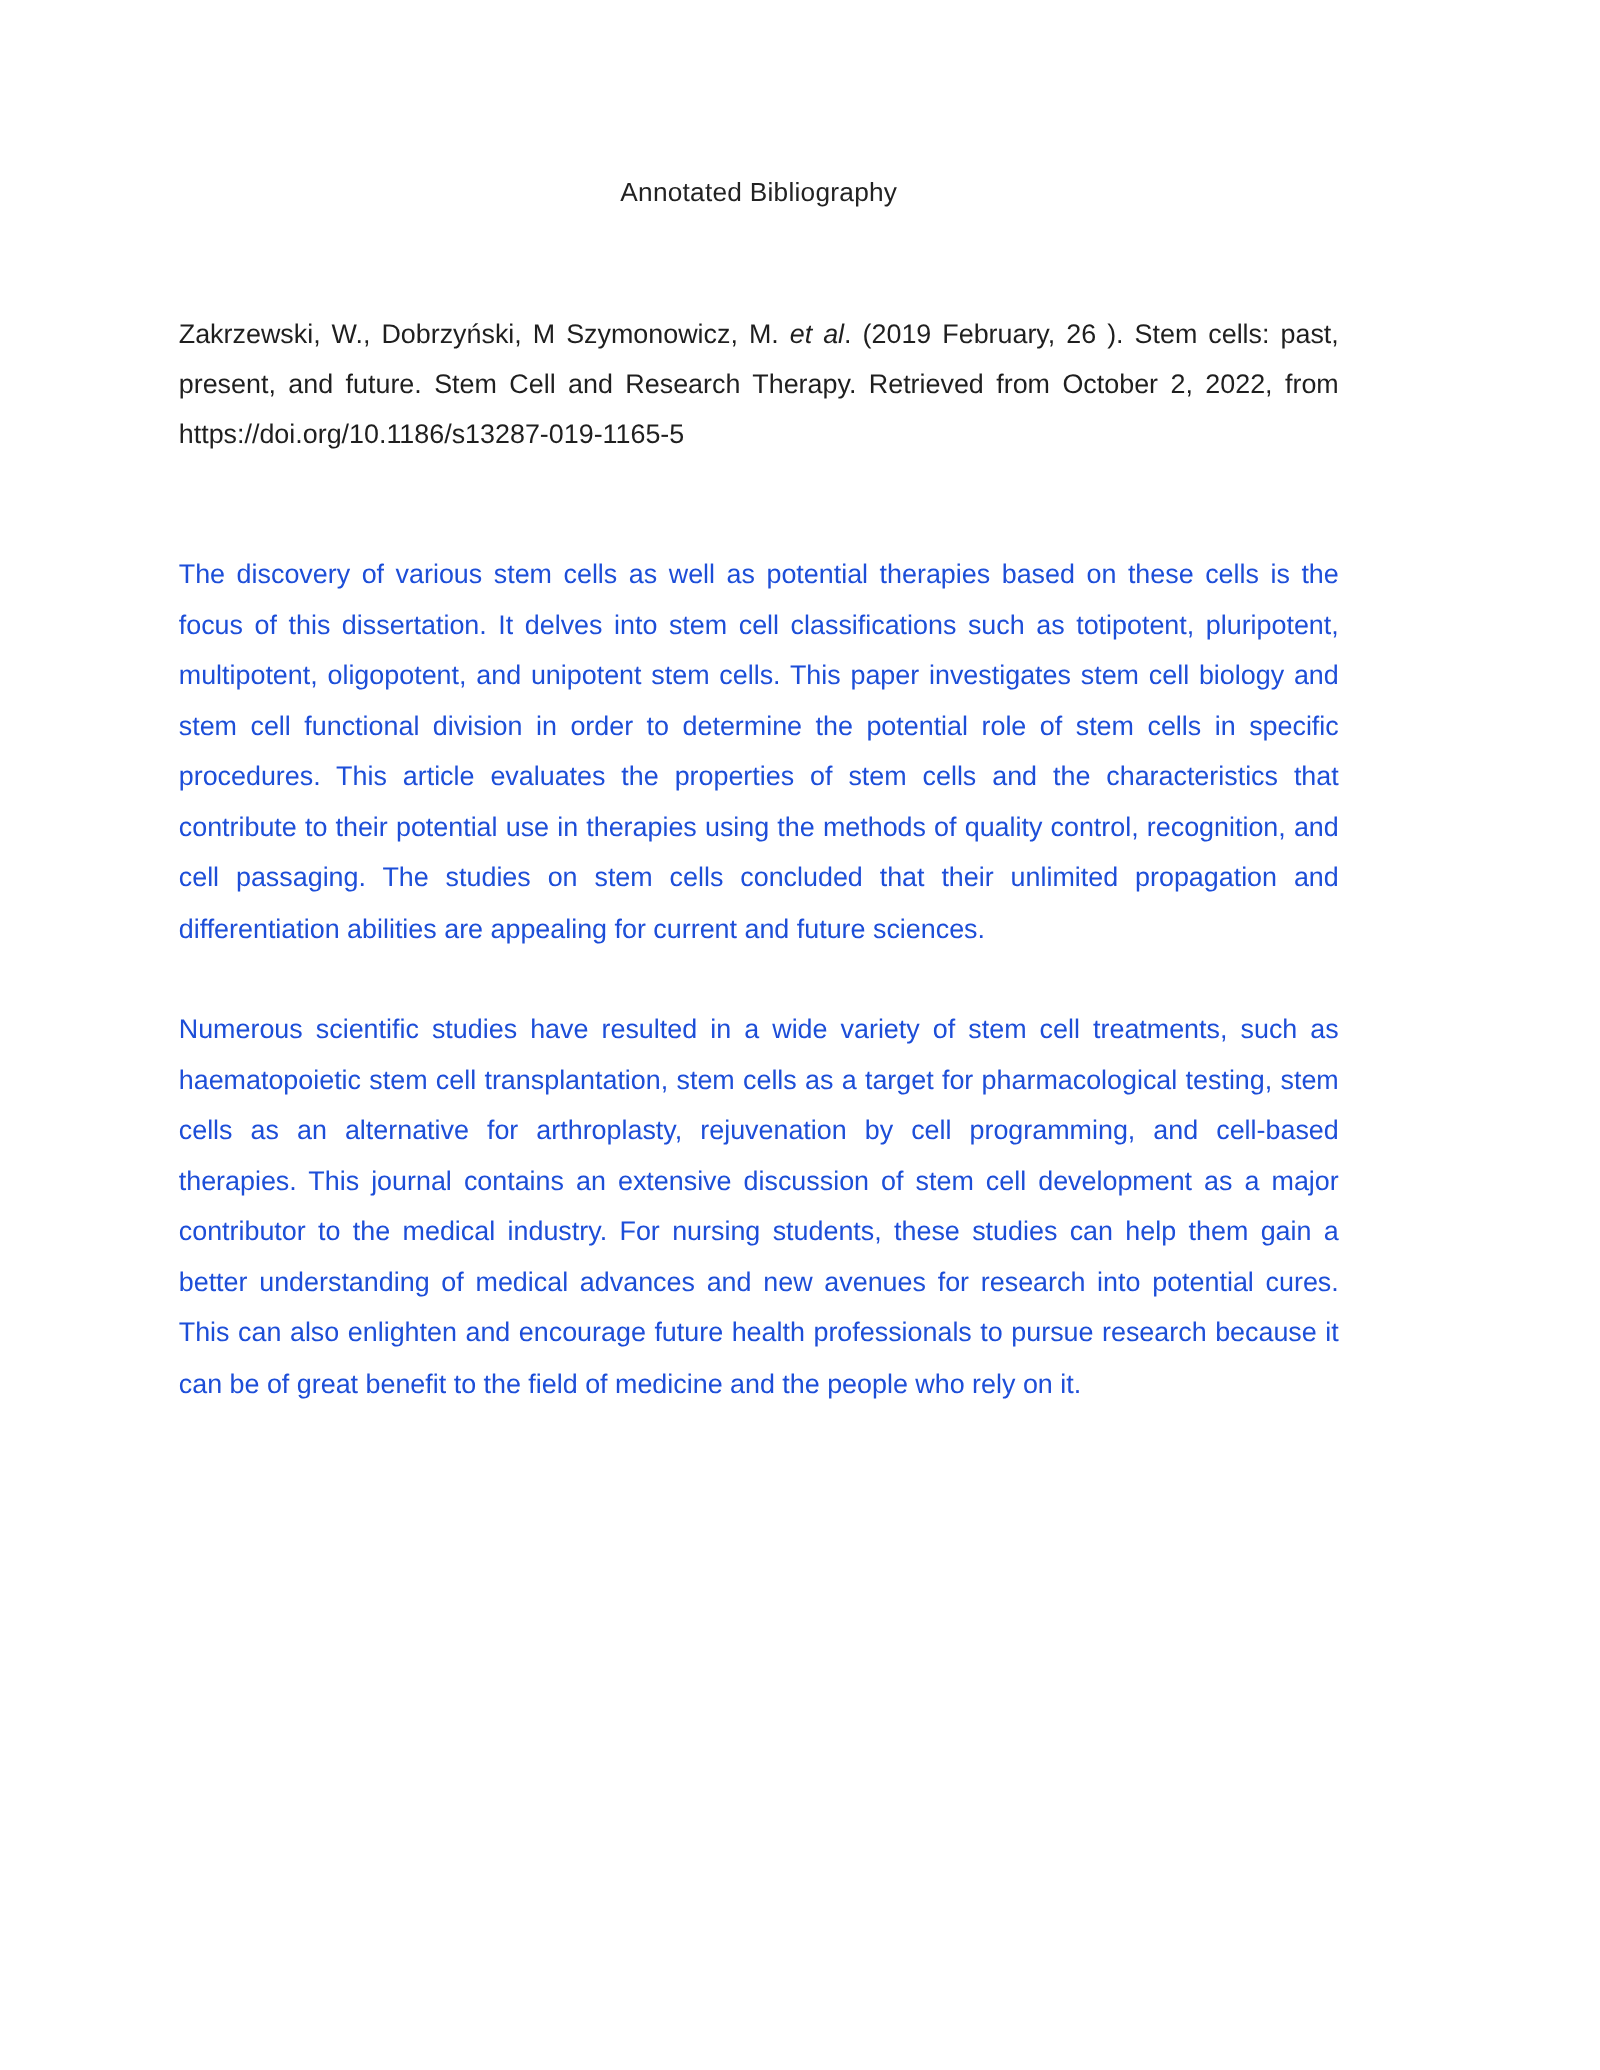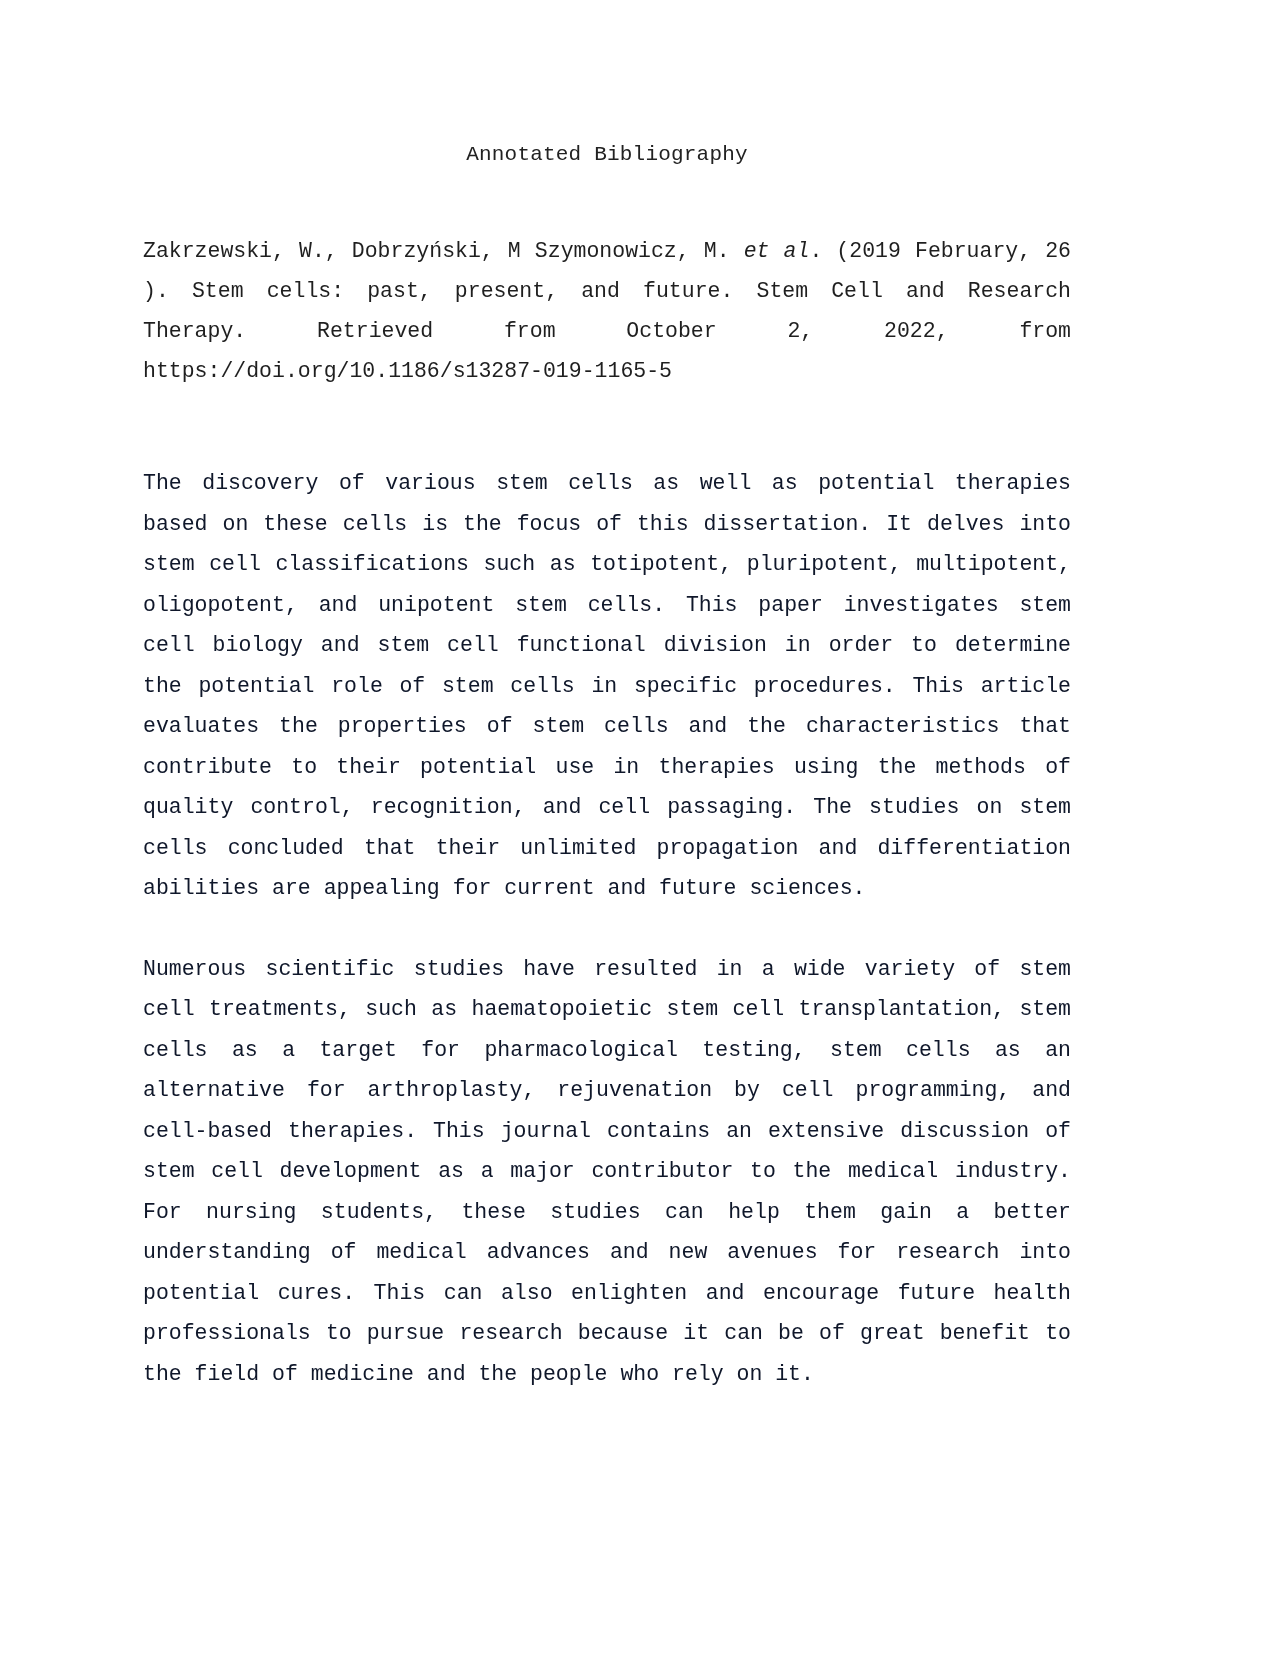--- a/index.html
+++ b/index.html
@@ -6,58 +6,58 @@
     margin: 0;
     padding: 0;
     background: #ffffff;
   }
   .page {
     width: 1144px;
     height: 1656px;
     background: #ffffff;
     position: relative;
     box-sizing: border-box;
-    font-family: Liberation Mono, monospace;
+    font-family: Liberation Sans, sans-serif;
     color: #222222;
     overflow: hidden;
   }
   .content {
     position: absolute;
     left: 143px;
     top: 0;
     width: 928px;
   }
   .doc-title {
     text-align: center;
     font-size: 21px;
     line-height: 1.4;
     margin-top: 140px;
     margin-bottom: 0;
     font-weight: 400;
     color: #222222;
     letter-spacing: 0.2px;
   }
   .citation {
-    margin-top: 62px;
+    margin-top: 78px;
     font-size: 21.5px;
     line-height: 40px;
     text-align: justify;
     text-justify: inter-word;
     color: #1f1f1f;
   }
   .citation .etal {
     font-style: italic;
   }
   .annotation {
     margin-top: 72px;
     font-size: 21.5px;
     line-height: 40.5px;
     text-align: justify;
     text-justify: inter-word;
-    color: #0f172a;
+    color: #1d4ed8;
   }
   .annotation + .annotation {
     margin-top: 40px;
   }
   .annotation:last-child {
     text-align: justify;
   }
 </style>
 </head>
 <body>

